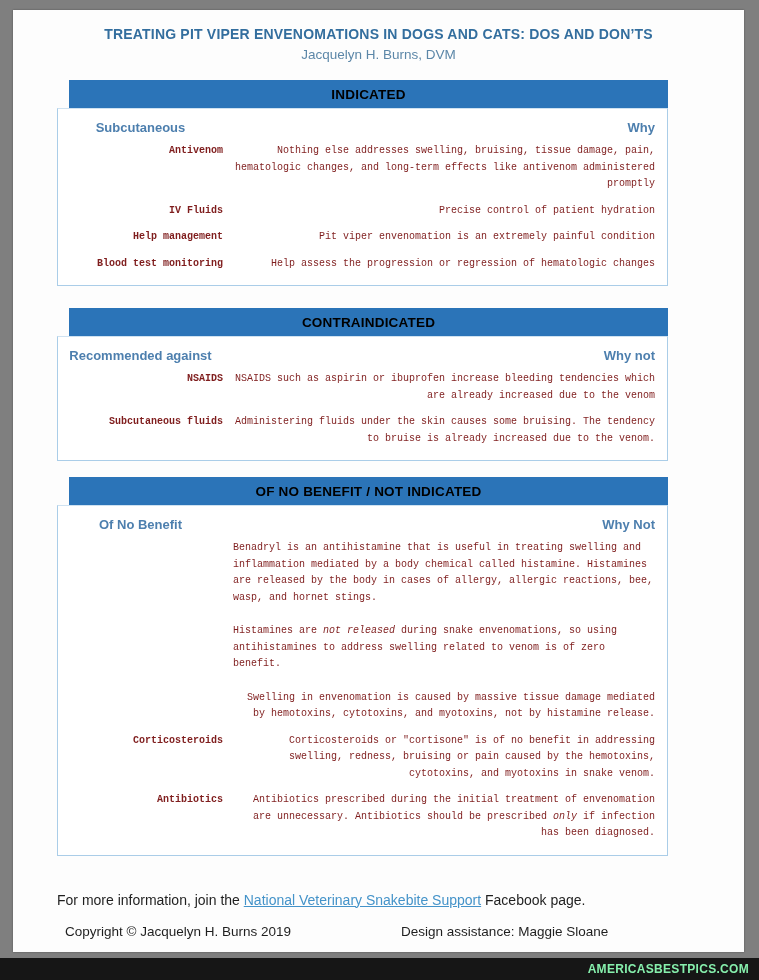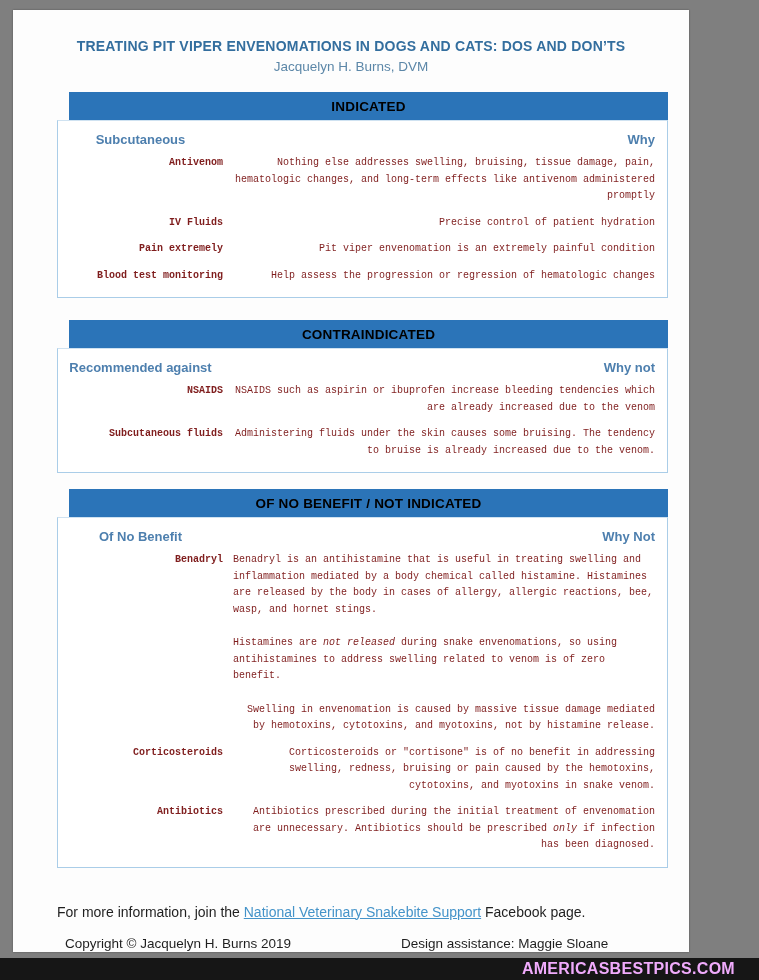--- a/index.html
+++ b/index.html
@@ -3,22 +3,22 @@
 <meta charset="utf-8">
 <style>
   html,body { margin:0; padding:0; background:#7f7f7f; }
   .frame {
     position:relative; width:759px; height:980px; overflow:hidden;
     background:#7f7f7f;
     font-family:"Liberation Sans", sans-serif;
     -webkit-font-smoothing:antialiased;
   }
   .page {
-    position:absolute; left:13px; top:10px; width:676px; height:942px;
-    background:#fdfdfd; box-sizing:border-box; padding-top:28px;
+    position:absolute; left:13px; top:10px; width:731px; height:942px;
+    background:#fdfdfd; box-sizing:border-box; padding-top:16px;
     box-shadow:0 0 2px rgba(0,0,0,.35);
   }
   .title {
     margin:0; text-align:center; font-size:14px; font-weight:bold;
     color:#336e9e; letter-spacing:.2px;
   }
   .author {
     margin:5px 0 8px; text-align:center; font-size:13.5px; color:#5c87a8;
   }
   .tbl { width:611px; margin-left:44px; }
@@ -56,22 +56,22 @@
   .credits {
     margin:16px 0 0 0; font-size:13.5px; color:#1f1f1f; white-space:nowrap;
   }
   .credits .copyright { margin-left:52px; }
   .credits .design { margin-left:110px; }
   .watermark-bar {
     position:absolute; left:0; right:0; bottom:0; height:22px;
     background:#161616; text-align:right;
   }
   .watermark-bar span {
-    display:inline-block; line-height:22px; padding-right:24px;
-    color:#f0abfc; font-weight:bold; font-size:16px; letter-spacing:.3px;
+    display:inline-block; line-height:22px; padding-right:10px;
+    color:#86efac; font-weight:bold; font-size:12px; letter-spacing:.3px;
   }
   em { font-style:italic; }
 </style>
 </head>
 <body>
 
 <div class="frame">
   <div class="page">
 
     <h1 class="title">TREATING PIT VIPER ENVENOMATIONS IN DOGS AND CATS: DOS AND DON’TS</h1>
@@ -91,21 +91,21 @@
                 <p>Nothing else addresses swelling, bruising, tissue damage, pain, hematologic changes, and long-term effects like antivenom administered promptly</p>
               </div>
             </div>
             <div class="row">
               <div class="label">IV Fluids</div>
               <div class="why">
                 <p>Precise control of patient hydration</p>
               </div>
             </div>
             <div class="row">
-              <div class="label">Pain extremely</div>
+              <div class="label">Help management</div>
               <div class="why">
                 <p>Pit viper envenomation is an extremely painful condition</p>
               </div>
             </div>
             <div class="row">
               <div class="label">Blood test monitoring</div>
               <div class="why">
                 <p>Help assess the progression or regression of hematologic changes</p>
               </div>
             </div>
@@ -139,21 +139,20 @@
 
     <section class="tbl gap-b">
       <div class="tbl-bar">OF NO BENEFIT / NOT INDICATED</div>
       <div class="tbl-body">
         <div class="colhead">
           <div class="c1">Of No Benefit</div>
           <div class="c2">Why Not</div>
         </div>
         <div class="rows">
             <div class="row">
-              <div class="label">Benadryl</div>
               <div class="why">
                 <p>Benadryl is an antihistamine that is useful in treating swelling and inflammation mediated by a body chemical called histamine. Histamines are released by the body in cases of allergy, allergic reactions, bee, wasp, and hornet stings.</p>
                 <p>Histamines are <em>not released</em> during snake envenomations, so using antihistamines to address swelling related to venom is of zero benefit.</p>
                 <p>Swelling in envenomation is caused by massive tissue damage mediated by hemotoxins, cytotoxins, and myotoxins, not by histamine release.</p>
               </div>
             </div>
             <div class="row">
               <div class="label">Corticosteroids</div>
               <div class="why">
                 <p>Corticosteroids or "cortisone" is of no benefit in addressing swelling, redness, bruising or pain caused by the hemotoxins, cytotoxins, and myotoxins in snake venom.</p>

